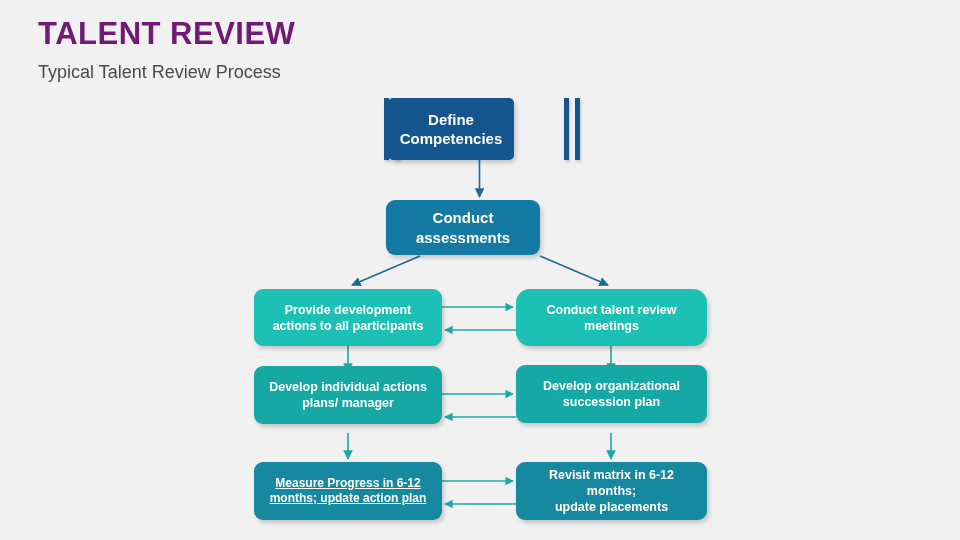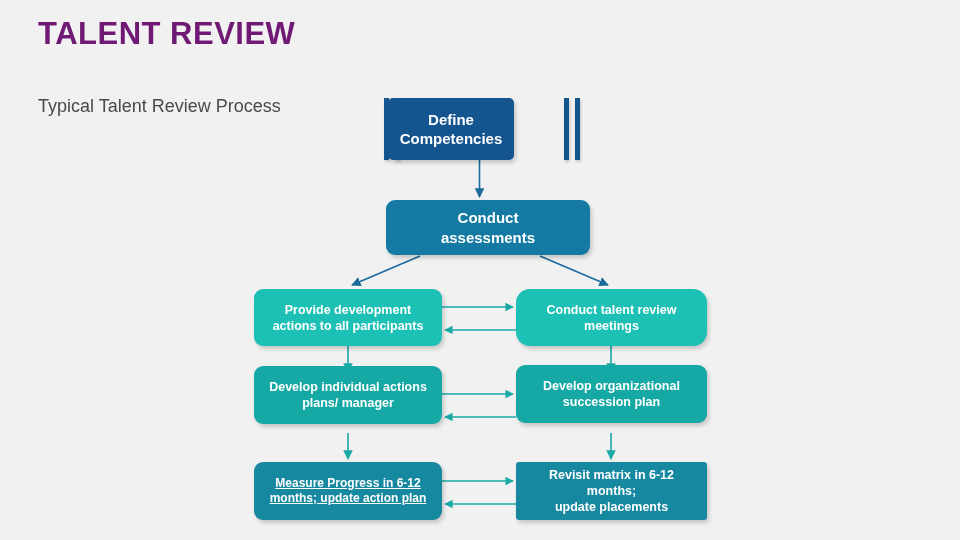--- a/index.html
+++ b/index.html
@@ -34,21 +34,20 @@
     white-space: nowrap;
   }
   .subtitle {
     position: absolute;
     left: 38px;
     top: 62px;
     font-size: 18px;
     font-weight: normal;
     color: #4a4a4a;
     white-space: nowrap;
-    margin-top: 34px;
   }
 
   
   #connectors {
     position: absolute;
     left: 0; top: 0;
     width: 960px;
     height: 540px;
     pointer-events: none;
   }
@@ -74,21 +73,21 @@
     width: 126px;
     height: 62px;
     background: #15558f;
     border-radius: 5px;
     font-size: 15px;
   }
 
   .node-second {
     left: 386px;
     top: 200px;
-    width: 204px;
+    width: 154px;
     height: 55px;
     background: #1479a3;
     border-radius: 9px;
     font-size: 15px;
     text-align: center;
   }
 
   .node-r3l {
     left: 254px;
     top: 289px;
@@ -136,21 +135,21 @@
     border-radius: 9px;
     font-size: 12px;
     text-decoration: underline;
   }
   .node-r5r {
     left: 516px;
     top: 462px;
     width: 191px;
     height: 58px;
     background: #16889f;
-    border-radius: 3px;
+    border-radius: 9px;
     font-size: 12.5px;
   }
 
   .node-label {
     display: block;
     white-space: pre-line;
   }
 
   
   .bar {

